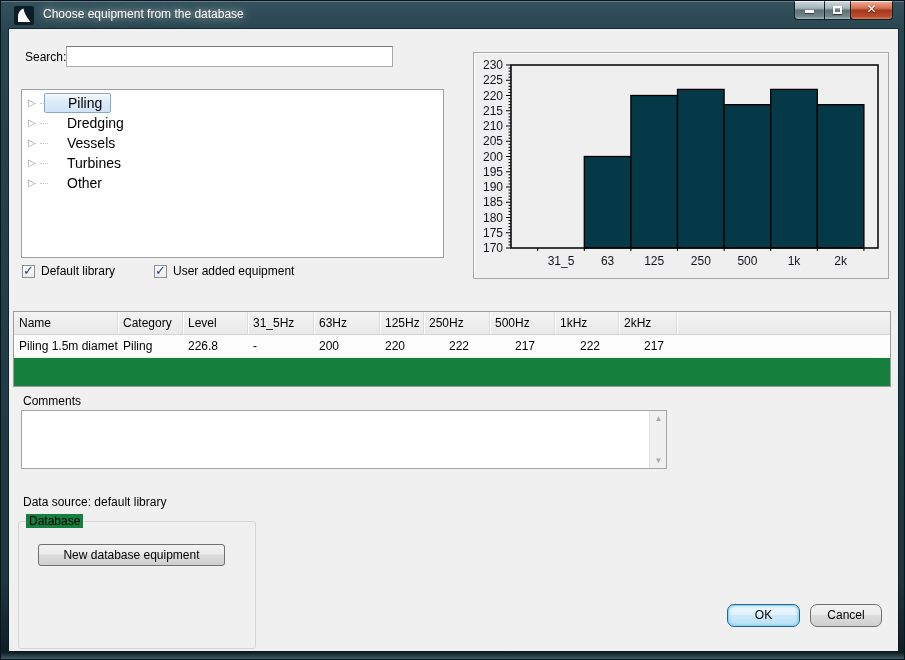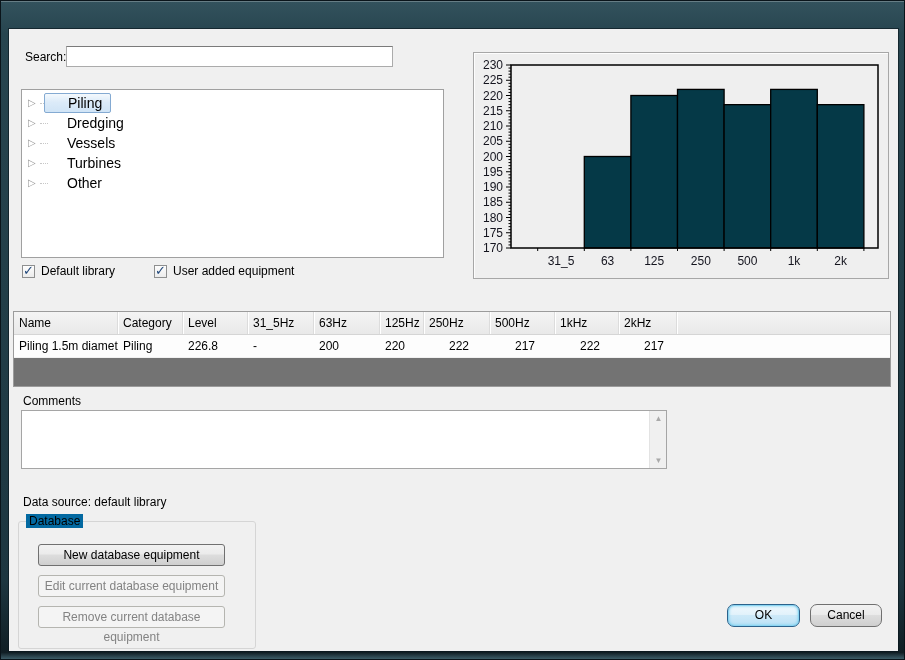--- a/index.html
+++ b/index.html
@@ -50,51 +50,70 @@
   .checkbox .mark { position:absolute; left:0px; top:-3px; font-size:13px; font-weight:bold; color:#20477a; }
   .check-row span.cb-label { margin-left:6px; }
 
   
   .chart-panel { position:absolute; left:464px; top:23px; width:416px; height:227px; background:#efefef;
     border:1px solid #a7a7a7; box-shadow:inset 1px 1px 0 #fdfdfd; }
   .chart-panel svg { display:block; }
   .chart-panel text { font-family:"Liberation Sans","DejaVu Sans",sans-serif; }
 
   
-  .table-panel { position:absolute; left:4px; top:282px; width:878px; height:76px; background:#737373; border:1px solid #9b9b9b; overflow:hidden; }
+  .table-panel { position:absolute; left:4px; top:282px; width:878px; height:76px; background:#15803d; border:1px solid #9b9b9b; overflow:hidden; }
   .thead { display:flex; height:23px; background:linear-gradient(180deg,#f4f4f4,#e9e9e9); border-bottom:1px solid #d5d5d5; }
   .th { padding:4px 0 0 5px; border-right:1px solid #dcdcdc; box-shadow:1px 0 0 #fff; white-space:nowrap; overflow:hidden; }
   .trow { display:flex; height:23px; background:#fdfdfd; border-bottom:1px solid #f1f1f1; }
   .td { padding:4px 0 0 5px; white-space:nowrap; overflow:hidden; }
 
   
   .comments-box { position:absolute; left:12px; top:381px; width:646px; height:59px; background:#fff; border:1px solid #a5a5a5; }
   .comments-text { position:absolute; left:5px; top:3px; right:22px; line-height:1.4; }
   .vscroll { position:absolute; right:0; top:0; width:17px; height:100%; background:#f0f0f0; border-left:1px solid #e3e3e3; }
   .vs-arrow { position:absolute; left:0; width:17px; height:15px; text-align:center; color:#a9a9a9; font-size:8px; line-height:15px; }
   .vs-arrow.up { top:0; } .vs-arrow.down { bottom:0; }
 
   
   .groupbox { position:absolute; left:9px; top:492px; width:238px; height:128px; border:1px solid #d5d5d5; border-radius:3px; }
-  .groupbox-label { position:absolute; left:7px; top:-8px; background:#0369a1; padding:0 3px; }
+  .groupbox-label { position:absolute; left:7px; top:-8px; background:#15803d; padding:0 3px; }
   .db-btn { position:absolute; left:19px; width:187px; height:22px; border-radius:3px; text-align:center; line-height:20px;
     border:1px solid #707070; background:linear-gradient(180deg,#f2f2f2,#ebebeb 45%,#dddddd 50%,#cfcfcf); cursor:default; }
   .db-btn.disabled { border-color:#b5b5b0; background:#f4f4f4; color:#838383; }
 
   
   .btn { position:absolute; height:23px; border-radius:7px; text-align:center; line-height:21px; cursor:default;
     border:1px solid #707070; background:linear-gradient(180deg,#f2f2f2,#ebebeb 45%,#dddddd 50%,#cfcfcf); }
   .btn.default { border-color:#2c628b; background:linear-gradient(180deg,#f0f8fd,#e2f2fb 45%,#cde9f8 50%,#bce2f6);
     box-shadow:inset 0 0 3px 1px #7bd1f0, inset 0 0 0 1px #a9dcf5; }
 </style>
 </head>
 <body>
 
 <div class="window">
 
+  <div class="titlebar">
+    <div class="app-icon">
+      <svg width="16" height="15" viewBox="0 0 16 15">
+        <path d="M2,14 L2,9 C2,4 5,1.5 7.5,0.5 C8,5 11,9.5 14.5,14 Z" fill="#ffffff"></path>
+      </svg>
+    </div>
+    <div class="title-text">Choose equipment from the database</div>
+    <div class="caption-buttons">
+      <div class="cap-btn min">
+          <span class="glyph-min"></span>
+        </div>
+      <div class="cap-btn max">
+          <span class="glyph-max"></span>
+        </div>
+      <div class="cap-btn close">
+          <span class="glyph-close">✕</span>
+        </div>
+    </div>
+  </div>
 
   <div class="client">
 
     <div class="lbl" style="left:16px; top:21px;">Search:</div>
     <input class="search-input" type="text" value="" style="">
 
     <div class="tree">
         <div class="tree-row selected">
           <span class="tree-arrow">▷</span>
           <span class="tree-dots"></span>
@@ -272,21 +291,19 @@
         <div class="vs-arrow up">▲</div>
         <div class="vs-arrow down">▼</div>
       </div>
     </div>
 
     <div class="lbl" style="left:14px; top:466px;">Data source: default library</div>
 
     <div class="groupbox">
       <div class="groupbox-label">Database</div>
     <div class="db-btn" style="top: 22px;">New database equipment</div>
-        <div class="db-btn disabled" style="top: 53px;">Edit current database equipment</div>
-        <div class="db-btn disabled" style="top: 84px;">Remove current database equipment</div>
       </div>
 
     <div class="btn default" style="left:718px; top:575px; width:73px;">OK</div>
     <div class="btn" style="left:801px; top:575px; width:72px;">Cancel</div>
 
   </div>
 </div>
 
 </body></html>

